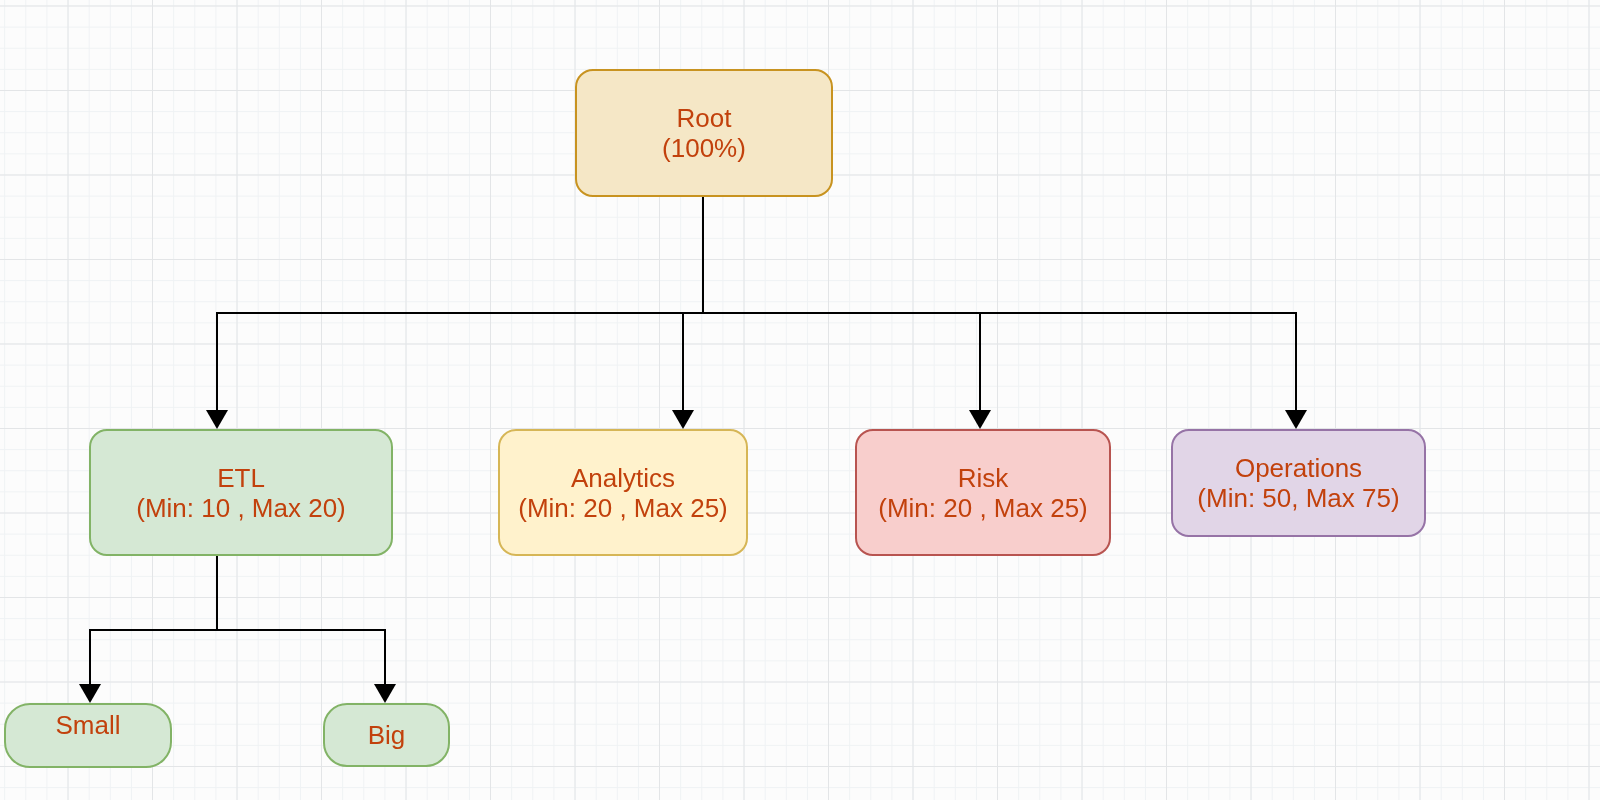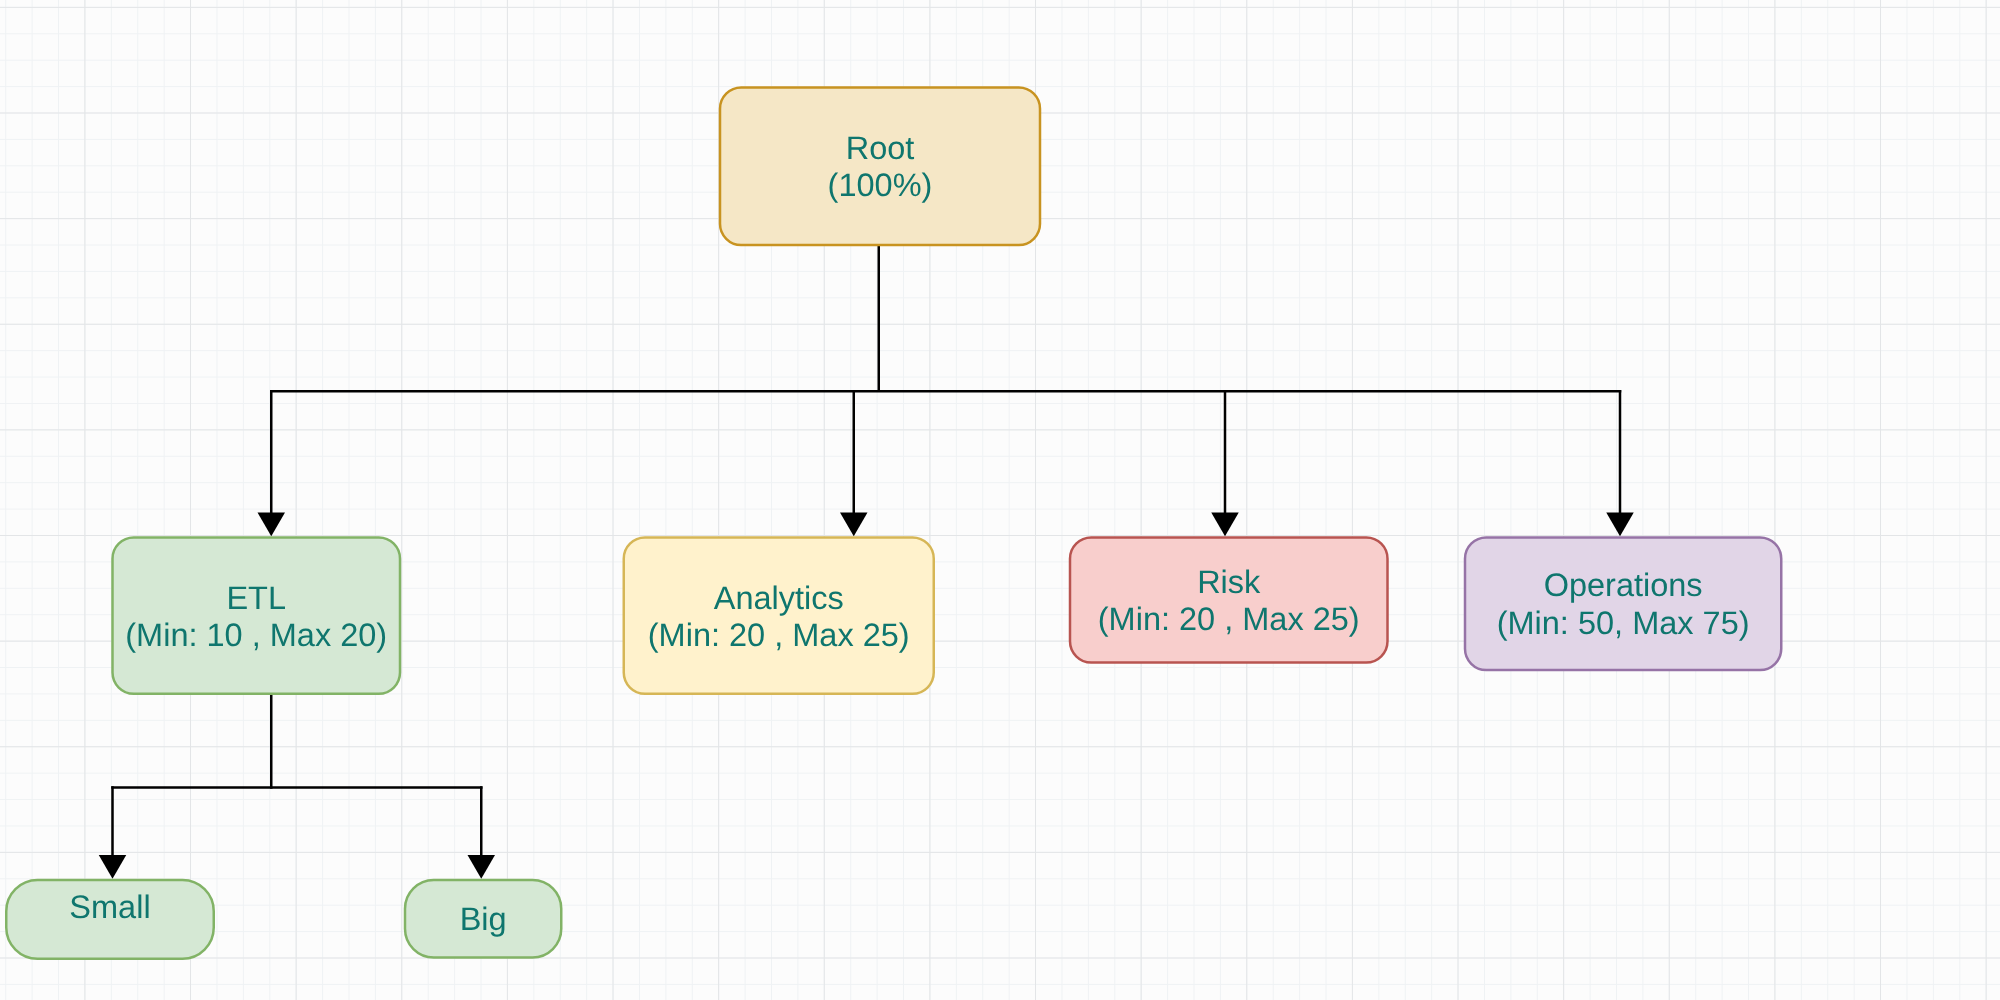--- a/index.html
+++ b/index.html
@@ -38,30 +38,30 @@
   .node {
     position: absolute;
     box-sizing: border-box;
     border: 2px solid;
     border-radius: 18px;
     display: flex;
     flex-direction: column;
     align-items: center;
     justify-content: center;
     text-align: center;
-    color: #0f766e;
+    color: #c2410c;
     font-size: 26px;
     line-height: 30px;
     cursor: default;
   }
 
   .n-root       { left: 575px;  top: 69px;  width: 258px; height: 128px; background: #F5E7C6; border-color: #C89320; }
-  .n-etl        { left: 89px;   top: 429px; width: 232px; height: 127px; background: #D5E8D4; border-color: #82B366; }
+  .n-etl        { left: 89px;   top: 429px; width: 304px; height: 127px; background: #D5E8D4; border-color: #82B366; }
   .n-analytics  { left: 498px;  top: 429px; width: 250px; height: 127px; background: #FFF2CC; border-color: #D6B656; }
-  .n-risk       { left: 855px;  top: 429px; width: 256px; height: 102px; background: #F8CECC; border-color: #B85450; }
+  .n-risk       { left: 855px;  top: 429px; width: 256px; height: 127px; background: #F8CECC; border-color: #B85450; }
   .n-operations { left: 1171px; top: 429px; width: 255px; height: 108px; background: #E1D5E7; border-color: #9673A6; }
   .n-small      { left: 4px;   top: 703px; width: 168px; height: 65px; background: #D5E8D4; border-color: #82B366;
                   border-radius: 26px; justify-content: flex-start; padding-top: 5px; }
   .n-big        { left: 323px; top: 703px; width: 127px; height: 64px; background: #D5E8D4; border-color: #82B366;
                   border-radius: 24px; }
 
   
   .e {
     position: absolute;
     background: #000000;

